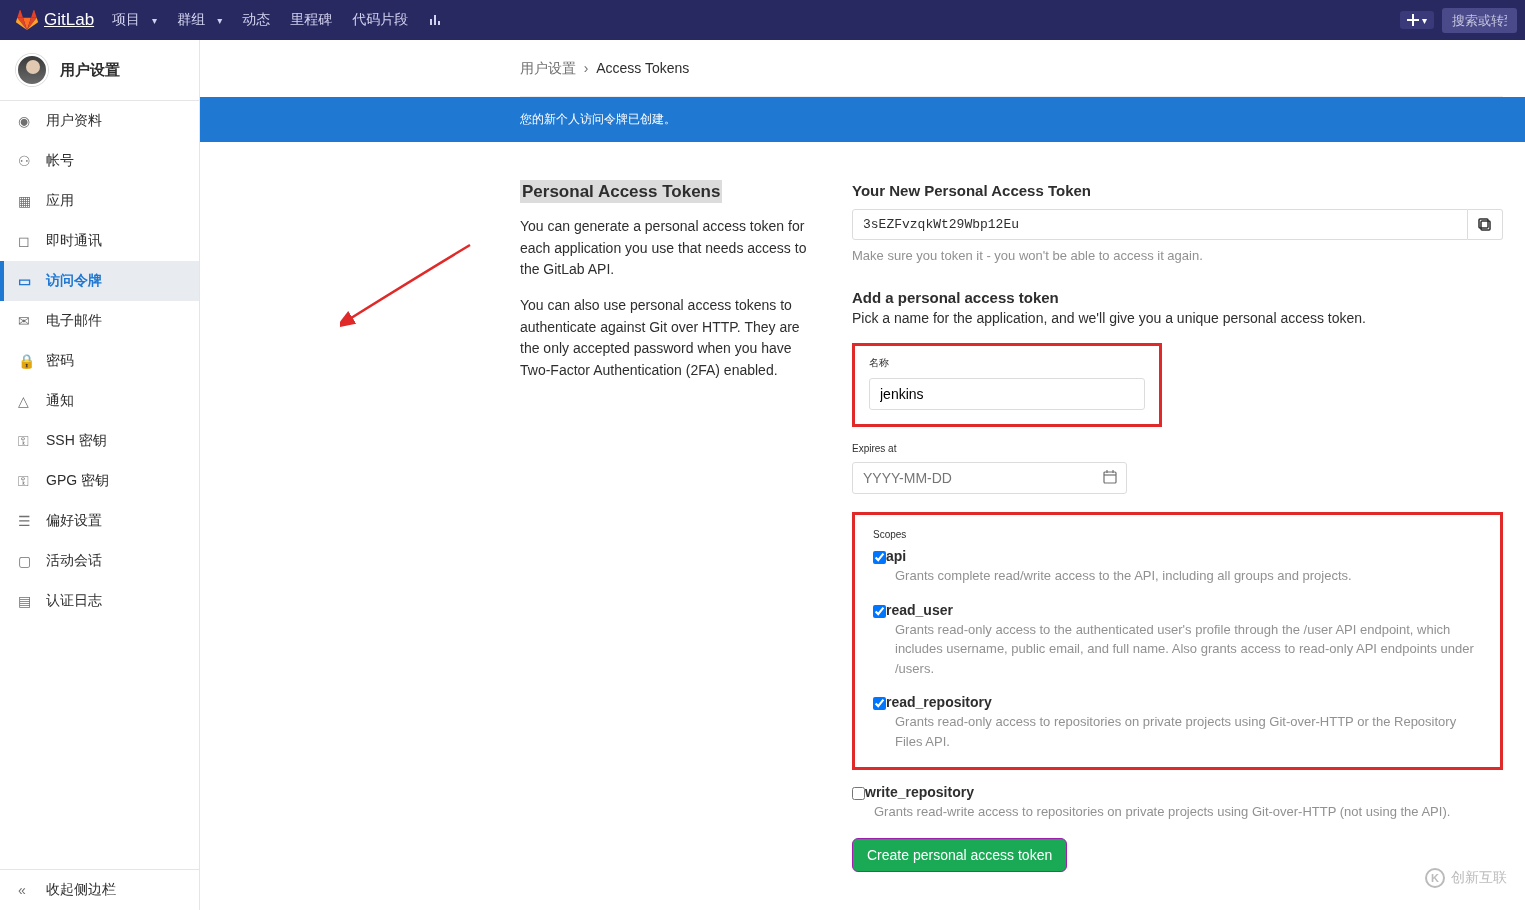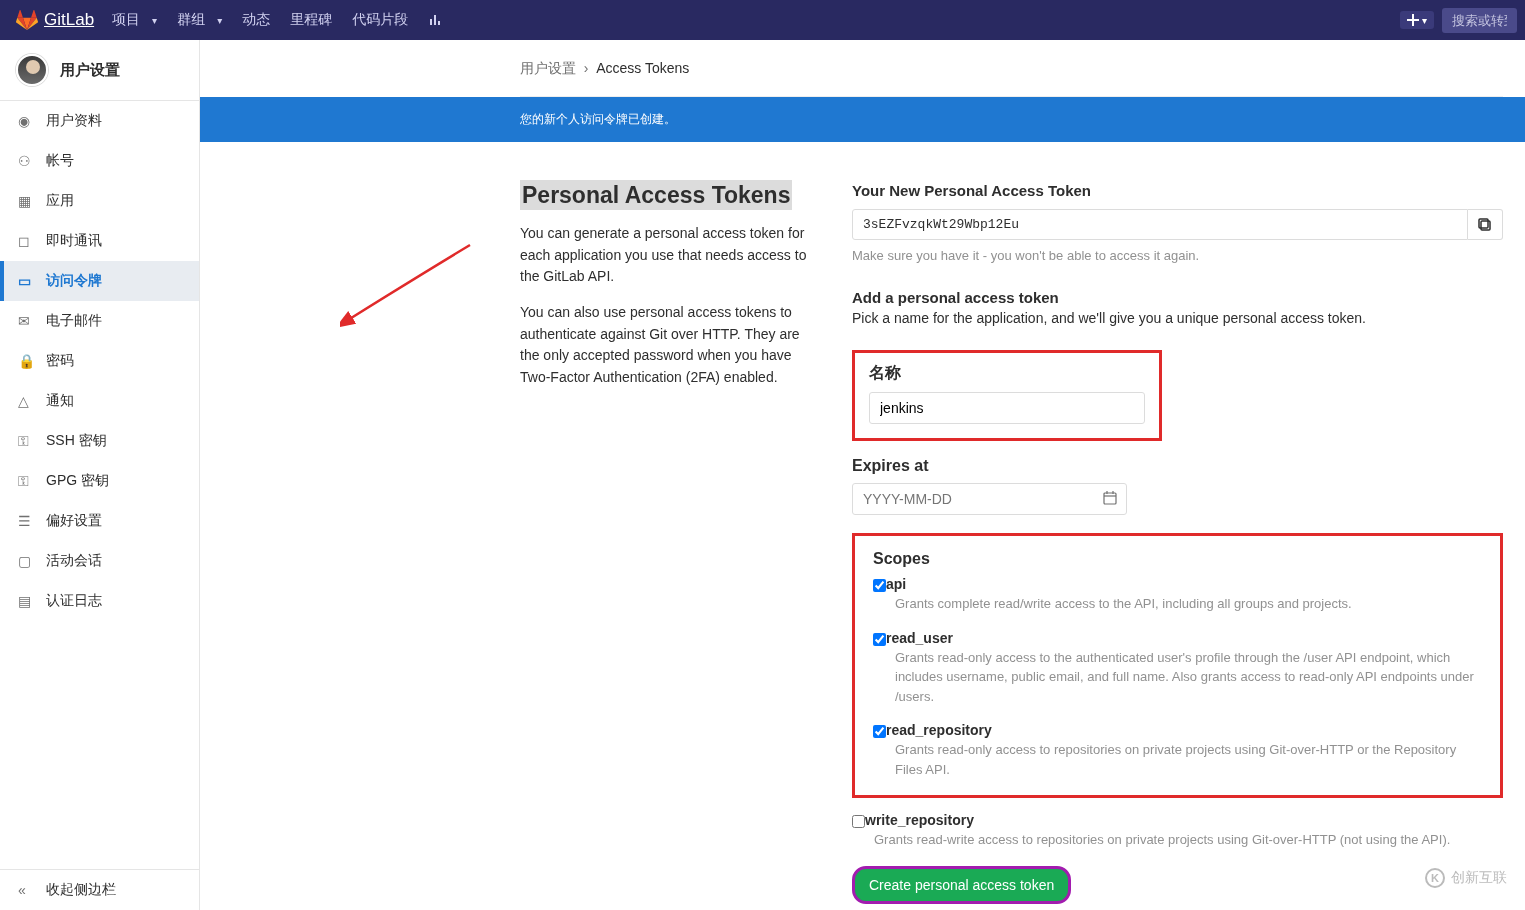--- a/index.html
+++ b/index.html
@@ -32,46 +32,46 @@
 .sidebar-footer { border-top: 1px solid #e5e5e5; }
 
 
 .content { flex: 1; overflow-y: auto; position: relative; }
 .breadcrumbs { padding: 20px 0 18px; margin: 0 22px 0 320px; font-size: 14px; color: #707070; border-bottom: 1px solid #eee; }
 .breadcrumbs .bc-current { color: #2e2e2e; }
 .alert { background: #1f78d1; color: #fff; padding: 14px 22px 14px 320px; font-size: 12px; }
 
 .main-row { display: flex; padding: 40px 22px 40px 320px; gap: 40px; }
 .col-left { width: 292px; }
-.col-left h2 { font-size: 23px; font-weight: 600; background: #dcdcdc; display: inline; padding: 2px 2px; }
+.col-left h2 { font-size: 17px; font-weight: 600; background: #dcdcdc; display: inline; padding: 2px 2px; }
 .col-left p { margin-top: 14px; color: #2e2e2e; line-height: 1.55; font-size: 14px; }
 .col-right { flex: 1; }
 
 .section-title { font-size: 15px; font-weight: 600; margin-bottom: 10px; }
 .token-row { display: flex; align-items: stretch; margin-bottom: 8px; }
 .token-input { flex: 1; border: 1px solid #dcdcdc; border-radius: 3px 0 0 3px; padding: 7px 10px; font-family: Liberation Mono, monospace; font-size: 13px; color: #2e2e2e; background:#fff; }
 .copy-btn { border: 1px solid #dcdcdc; border-left: none; border-radius: 0 3px 3px 0; padding: 0 10px; background: #fff; cursor: pointer; color: #2e2e2e; display:flex; align-items:center; }
 .help-text { color: #919191; font-size: 13px; margin-bottom: 26px; }
 
 .form-title { font-size: 15px; font-weight: 600; margin-bottom: 4px; }
-.form-sub { font-size: 14px; margin-bottom: 24px; }
+.form-sub { font-size: 14px; margin-bottom: 17px; }
 .hl-red { border: 3px solid #e02a2a; padding: 10px 14px 14px; width: 310px; margin-bottom: 16px; }
 .hl-red-wide { border: 3px solid #e02a2a; padding: 14px 18px 12px; margin-bottom: 14px; }
-.fld-label { font-weight: 700; font-size: 16px; margin-bottom: 8px; display: block; }
+.fld-label { font-weight: 400; font-size: 10px; margin-bottom: 8px; display: block; }
 .text-input { width: 100%; border: 1px solid #dcdcdc; border-radius: 3px; padding: 7px 10px; font-size: 14px; }
 .date-wrap { position: relative; width: 275px; margin-bottom: 18px; }
 .date-wrap .cal-ic { position: absolute; right: 10px; top: 8px; color: #707070; }
 
 .scope { margin-bottom: 16px; }
 .scope .head { display: flex; align-items: flex-start; gap: 0; }
 .scope input[type=checkbox] { margin-top: 3px; }
 .scope .sname { font-weight: 600; font-size: 14px; }
 .scope .sdesc { color: #919191; font-size: 13px; margin-left: 22px; margin-top: 2px; line-height: 1.5; }
 
-.create-btn { background: #1aaa55; color: #fff; border: 3px solid #a21caf; padding: 8px 14px; border-radius: 14px; font-size: 14px; cursor: pointer; }
+.create-btn { background: #1aaa55; color: #fff; border: 1px solid #a21caf; padding: 8px 14px; border-radius: 6px; font-size: 14px; cursor: pointer; }
 
 
 .arrow-svg { position: absolute; left: 140px; top: 195px; pointer-events: none; }
 
 
 .watermark { position: fixed; right: 18px; bottom: 22px; color: #bbb; font-size: 14px; display: flex; align-items: center; gap: 6px; }
 .watermark .circ { width: 20px; height: 20px; border: 2px solid #bbb; border-radius: 50%; display:flex; align-items:center; justify-content:center; font-size:11px; font-weight:bold; }
 </style>
 </head>
 <body>
@@ -218,21 +218,21 @@
         <div class="section-title">Your New Personal Access Token</div>
         <div class="token-row">
           <input class="token-input" readonly="" value="3sEZFvzqkWt29Wbp12Eu" style="">
           <button class="copy-btn">
             <svg width="14" height="14" viewBox="0 0 14 14">
                 <rect x="3" y="3" width="9" height="9" rx="1" fill="none" stroke="currentColor" stroke-width="1.5"></rect>
                 <rect x="1" y="1" width="9" height="9" rx="1" fill="none" stroke="currentColor" stroke-width="1.5"></rect>
               </svg>
           </button>
         </div>
-        <div class="help-text">Make sure you have it - you won't be able to access it again.</div>
+        <div class="help-text">Make sure you token it - you won't be able to access it again.</div>
 
         <div class="form-title">Add a personal access token</div>
         <div class="form-sub">Pick a name for the application, and we'll give you a unique personal access token.</div>
 
         <div class="hl-red">
           <label class="fld-label">名称</label>
           <input type="text" class="text-input" value="jenkins" style="">
         </div>
 
         <label class="fld-label">Expires at</label>

